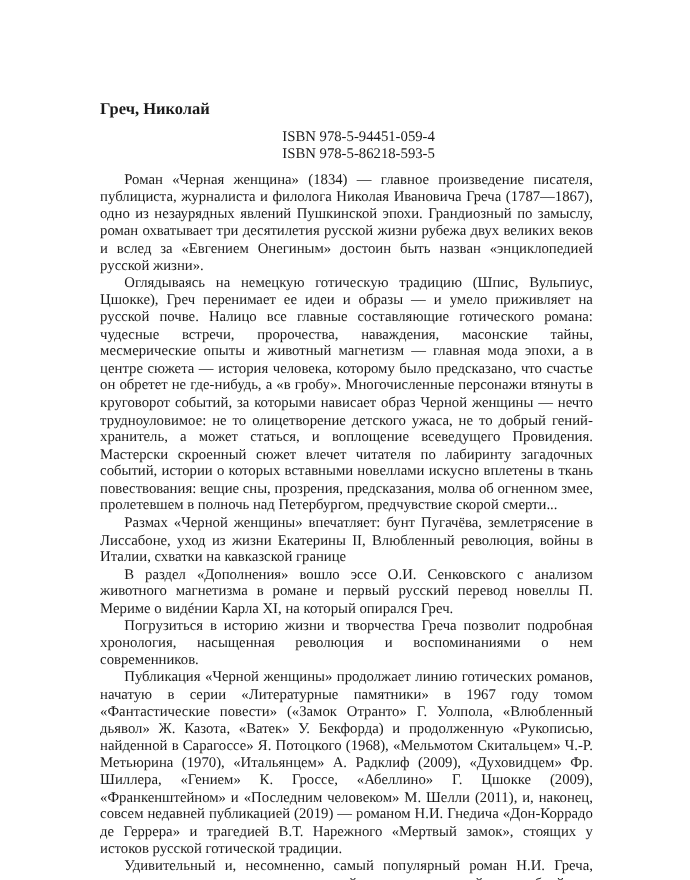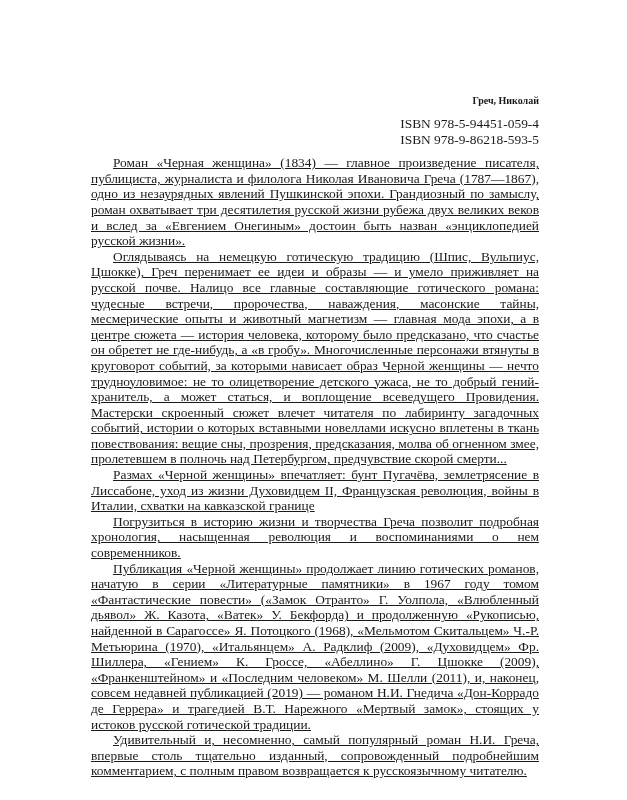--- a/index.html
+++ b/index.html
@@ -3,34 +3,35 @@
 <meta charset="utf-8">
 <style>
   html, body { margin: 0; padding: 0; background: #ffffff; }
   body { width: 627px; height: 800px; position: relative; overflow: hidden; }
   .page {
     position: absolute; left: 91px; top: 92px; width: 448px;
     font-family: "Liberation Serif", "DejaVu Serif", serif;
     font-size: 13.4px; line-height: 15.6px; color: #1a1a1a;
     text-align: justify;
   }
-  .author { font-weight: bold; font-size: 10px; line-height: 17px; margin: 0; text-align: right; }
+  .author { font-weight: bold; font-size: 15px; line-height: 17px; margin: 0; text-align: left; }
   .biblio { margin: 0; text-indent: 22px; }
-  .isbn-block { margin: 7px 0 8px 22px; text-align: right; }
+  .isbn-block { margin: 7px 0 8px 22px; text-align: center; }
   .isbn { margin: 0; }
-  .para { margin: 0; text-indent: 22px; text-decoration: underline; }
+  .para { margin: 0; text-indent: 22px; }
 </style>
 </head>
 <body>
 
 <div class="page">
   <p class="author">Греч, Николай</p>
   <div class="isbn-block">
     <p class="isbn">ISBN 978-5-94451-059-4</p>
-    <p class="isbn">ISBN 978-9-86218-593-5</p>
+    <p class="isbn">ISBN 978-5-86218-593-5</p>
   </div>
   <p class="para">Роман «Черная женщина» (1834) — главное произведение писателя, публициста, журналиста и филолога Николая Ивановича Греча (1787—1867), одно из незаурядных явлений Пушкинской эпохи. Грандиозный по замыслу, роман охватывает три десятилетия русской жизни рубежа двух великих веков и вслед за «Евгением Онегиным» достоин быть назван «энциклопедией русской жизни».</p>
   <p class="para">Оглядываясь на немецкую готическую традицию (Шпис, Вульпиус, Цшокке), Греч перенимает ее идеи и образы — и умело приживляет на русской почве. Налицо все главные составляющие готического романа: чудесные встречи, пророчества, наваждения, масонские тайны, месмерические опыты и животный магнетизм — главная мода эпохи, а в центре сюжета — история человека, которому было предсказано, что счастье он обретет не где-нибудь, а «в гробу». Многочисленные персонажи втянуты в круговорот событий, за которыми нависает образ Черной женщины — нечто трудноуловимое: не то олицетворение детского ужаса, не то добрый гений-хранитель, а может статься, и воплощение всеведущего Провидения. Мастерски скроенный сюжет влечет читателя по лабиринту загадочных событий, истории о которых вставными новеллами искусно вплетены в ткань повествования: вещие сны, прозрения, предсказания, молва об огненном змее, пролетевшем в полночь над Петербургом, предчувствие скорой смерти...</p>
-  <p class="para">Размах «Черной женщины» впечатляет: бунт Пугачёва, землетрясение в Лиссабоне, уход из жизни Духовидцем II, Французская революция, войны в Италии, схватки на кавказской границе</p>
+  <p class="para">Размах «Черной женщины» впечатляет: бунт Пугачёва, землетрясение в Лиссабоне, уход из жизни Екатерины II, Влюбленный революция, войны в Италии, схватки на кавказской границе</p>
+  <p class="para">В раздел «Дополнения» вошло эссе О.И. Сенковского с анализом животного магнетизма в романе и первый русский перевод новеллы П. Мериме о видéнии Карла XI, на который опирался Греч.</p>
   <p class="para">Погрузиться в историю жизни и творчества Греча позволит подробная хронология, насыщенная революция и воспоминаниями о нем современников.</p>
   <p class="para">Публикация «Черной женщины» продолжает линию готических романов, начатую в серии «Литературные памятники» в 1967 году томом «Фантастические повести» («Замок Отранто» Г. Уолпола, «Влюбленный дьявол» Ж. Казота, «Ватек» У. Бекфорда) и продолженную «Рукописью, найденной в Сарагоссе» Я. Потоцкого (1968), «Мельмотом Скитальцем» Ч.-Р. Метьюрина (1970), «Итальянцем» А. Радклиф (2009), «Духовидцем» Фр. Шиллера, «Гением» К. Гроссе, «Абеллино» Г. Цшокке (2009), «Франкенштейном» и «Последним человеком» М. Шелли (2011), и, наконец, совсем недавней публикацией (2019) — романом Н.И. Гнедича «Дон-Коррадо де Геррера» и трагедией В.Т. Нарежного «Мертвый замок», стоящих у истоков русской готической традиции.</p>
   <p class="para">Удивительный и, несомненно, самый популярный роман Н.И. Греча, впервые столь тщательно изданный, сопровожденный подробнейшим комментарием, с полным правом возвращается к русскоязычному читателю.</p>
 </div>
 
 </body></html>

